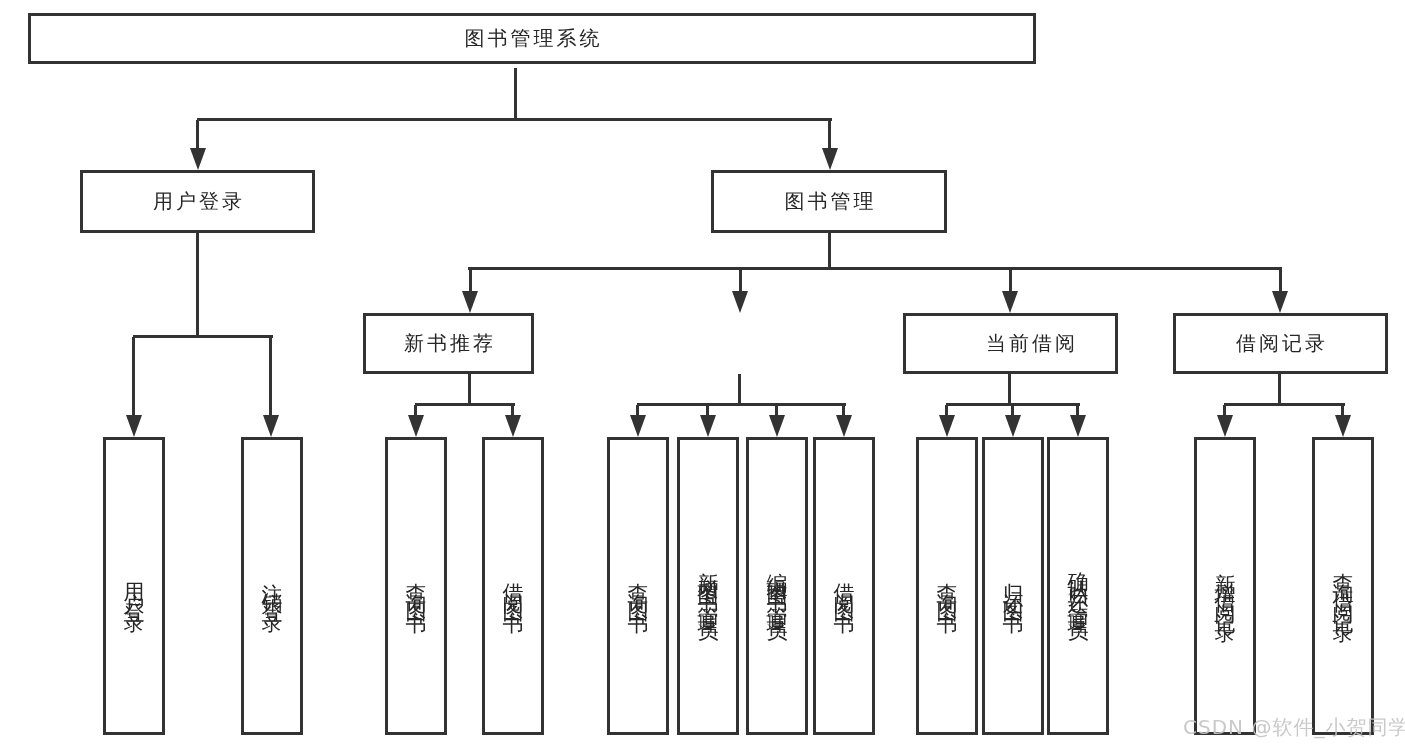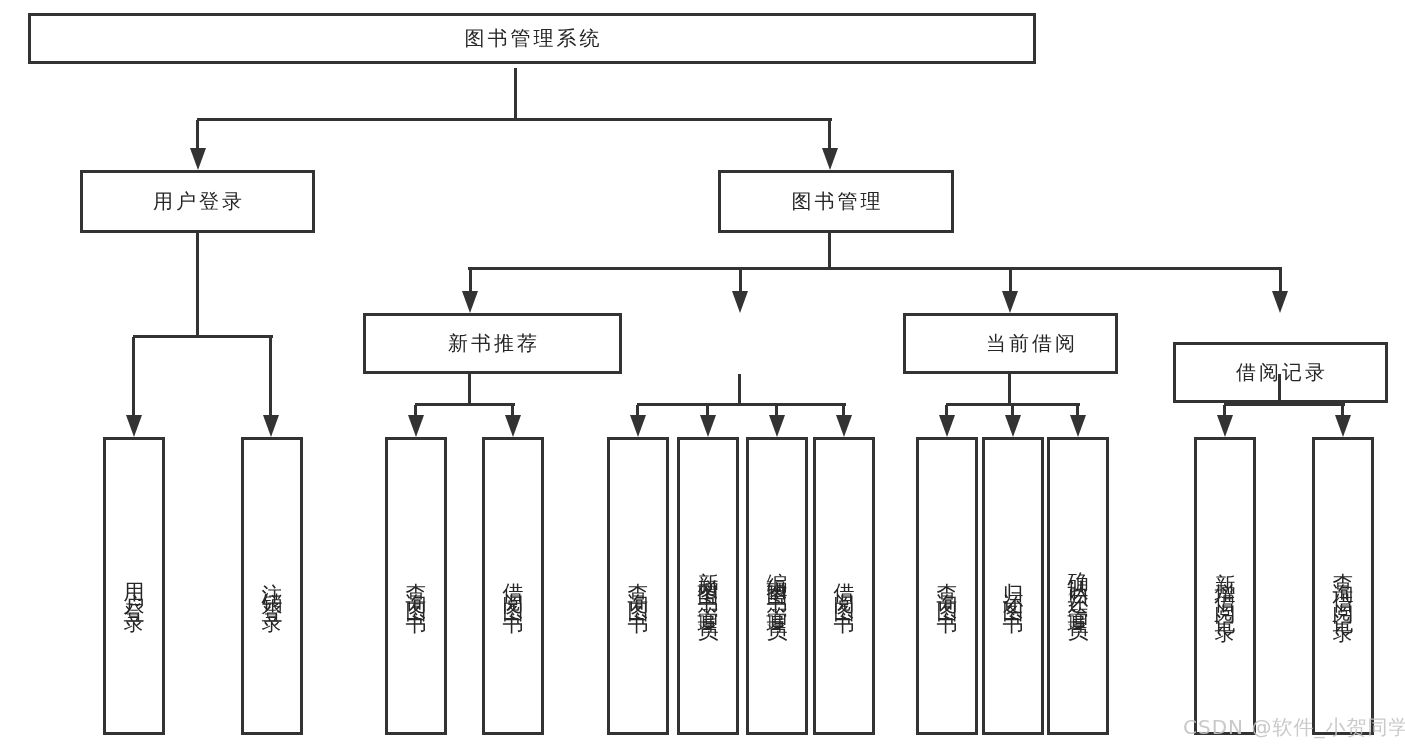--- a/index.html
+++ b/index.html
@@ -39,43 +39,43 @@
   <div class="box" style="left:28px;top:13px;width:1008px;height:51px;">图书管理系统</div>
 
   <div class="vline" style="left:514px;top:68px;height:53px;"></div>
   <div class="hline" style="left:197px;top:118px;width:635px;"></div>
   <div class="vline" style="left:196px;top:120px;height:30px;"></div>
   <div class="arr" style="left:190px;top:148px;"></div>
   <div class="vline" style="left:828px;top:120px;height:30px;"></div>
   <div class="arr" style="left:822px;top:148px;"></div>
 
   <div class="box" style="left:80px;top:170px;width:235px;height:63px;">用户登录</div>
-  <div class="box" style="left:711px;top:170px;width:236px;height:63px;margin-left:7px;">图书管理</div>
+  <div class="box" style="left:711px;top:170px;width:236px;height:63px;">图书管理</div>
 
   <div class="vline" style="left:196px;top:233px;height:104px;"></div>
   <div class="hline" style="left:133px;top:335px;width:140px;"></div>
   <div class="vline" style="left:132px;top:337px;height:78px;"></div>
   <div class="arr" style="left:126px;top:415px;"></div>
   <div class="vline" style="left:269px;top:337px;height:78px;"></div>
   <div class="arr" style="left:263px;top:415px;"></div>
 
   <div class="vline" style="left:828px;top:233px;height:37px;"></div>
   <div class="hline" style="left:468px;top:267px;width:814px;"></div>
   <div class="vline" style="left:469px;top:269px;height:23px;"></div>
   <div class="arr" style="left:462px;top:291px;"></div>
   <div class="vline" style="left:739px;top:269px;height:23px;"></div>
   <div class="arr" style="left:732px;top:291px;"></div>
   <div class="vline" style="left:1009px;top:269px;height:23px;"></div>
   <div class="arr" style="left:1002px;top:291px;"></div>
   <div class="vline" style="left:1279px;top:269px;height:23px;"></div>
   <div class="arr" style="left:1272px;top:291px;"></div>
 
-  <div class="box" style="left:363px;top:313px;width:259px;height:61px;">新书推荐</div>
+  <div class="box" style="left:363px;top:313px;width:171px;height:61px;">新书推荐</div>
   <div class="box" style="left:903px;top:313px;width:215px;height:61px;padding-left:40px;">当前借阅</div>
-  <div class="box" style="left:1173px;top:313px;width:215px;height:61px;margin-top:29px;">借阅记录</div>
+  <div class="box" style="left:1173px;top:313px;width:215px;height:61px;">借阅记录</div>
 
   <div class="vline" style="left:468px;top:374px;height:31px;"></div>
   <div class="hline" style="left:415px;top:403px;width:100px;"></div>
   <div class="vline" style="left:414px;top:405px;height:11px;"></div>
   <div class="arr" style="left:408px;top:415px;"></div>
   <div class="vline" style="left:511px;top:405px;height:11px;"></div>
   <div class="arr" style="left:505px;top:415px;"></div>
 
   <div class="vline" style="left:738px;top:374px;height:31px;"></div>
   <div class="hline" style="left:637px;top:403px;width:209px;"></div>

